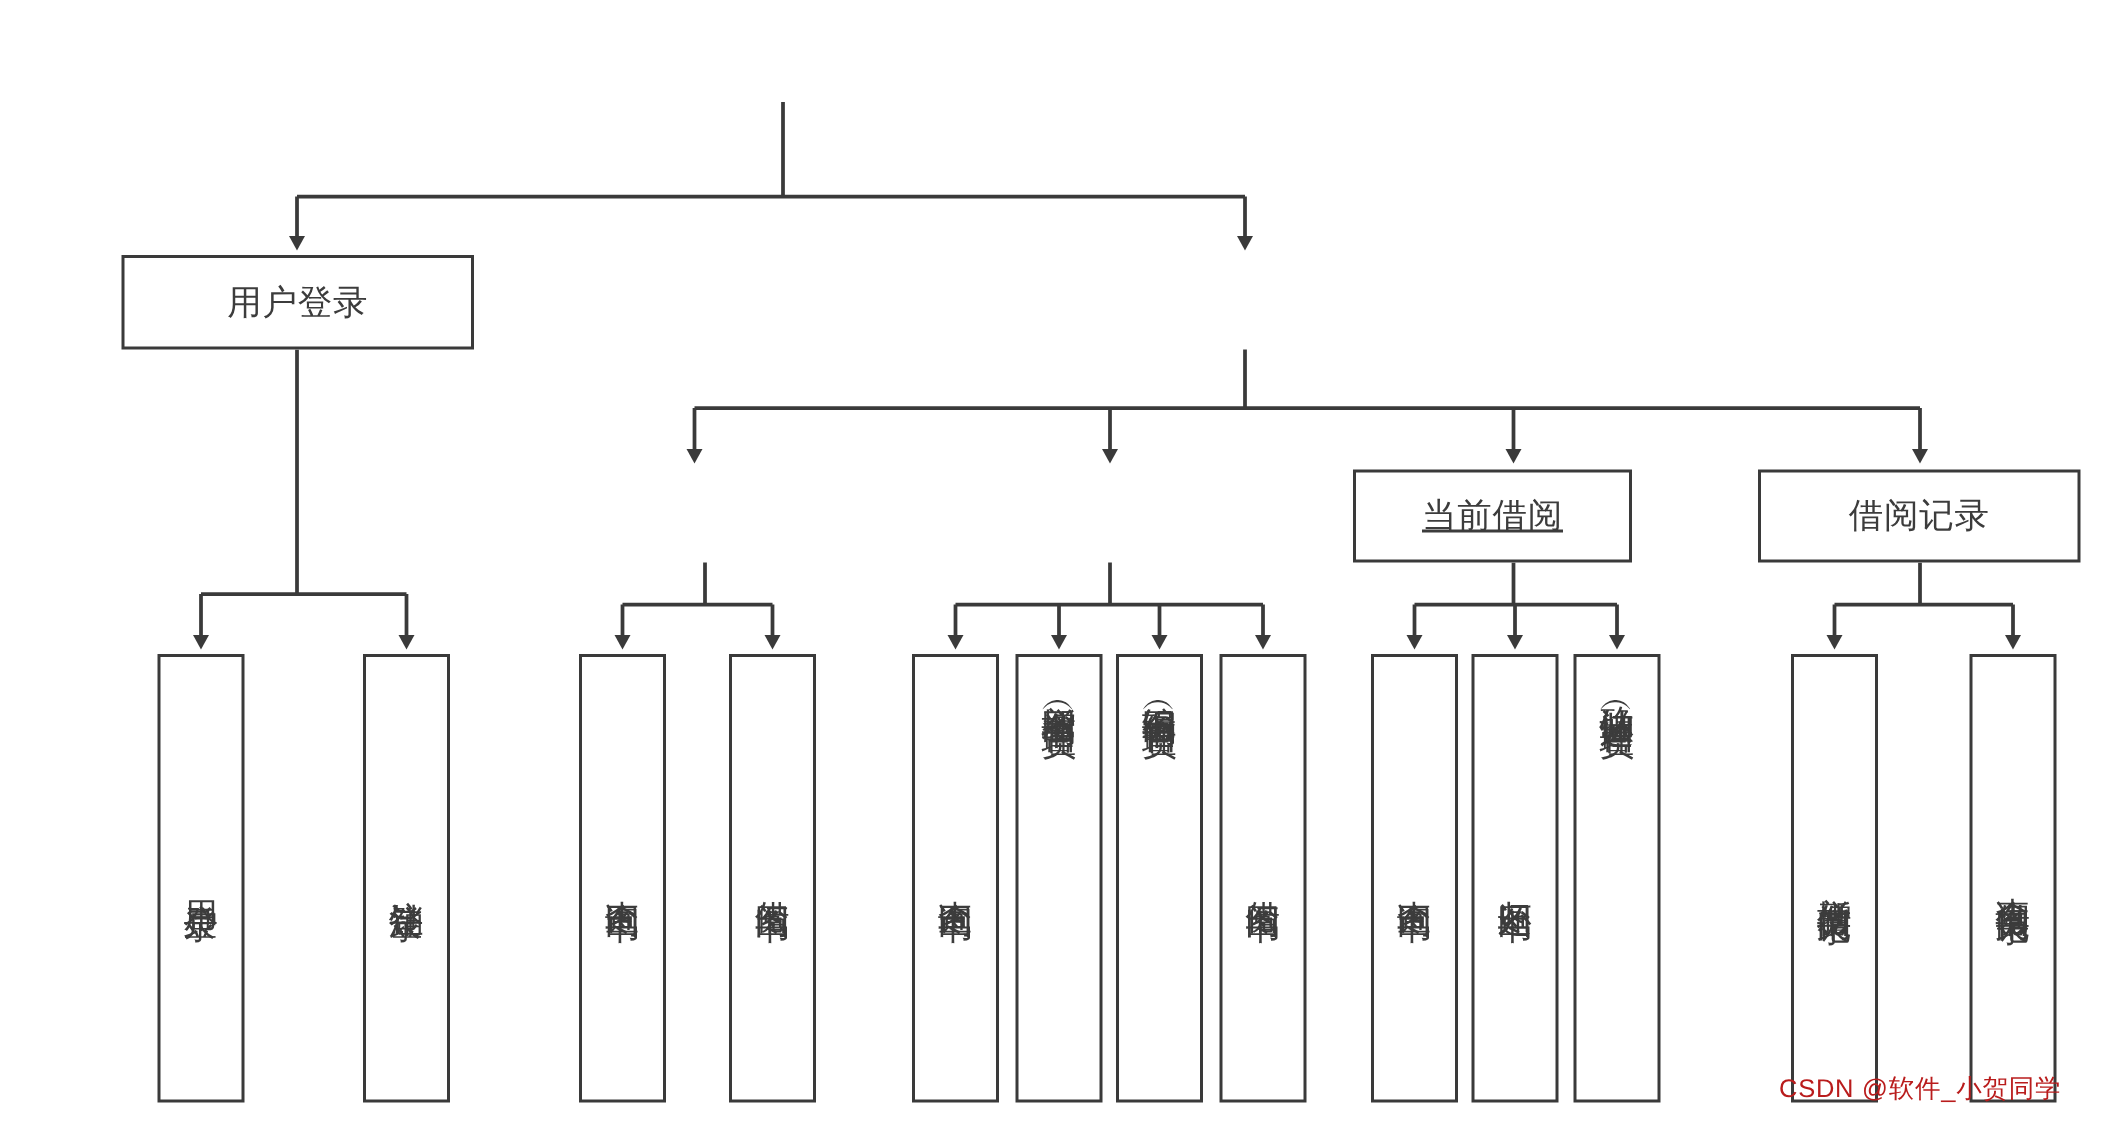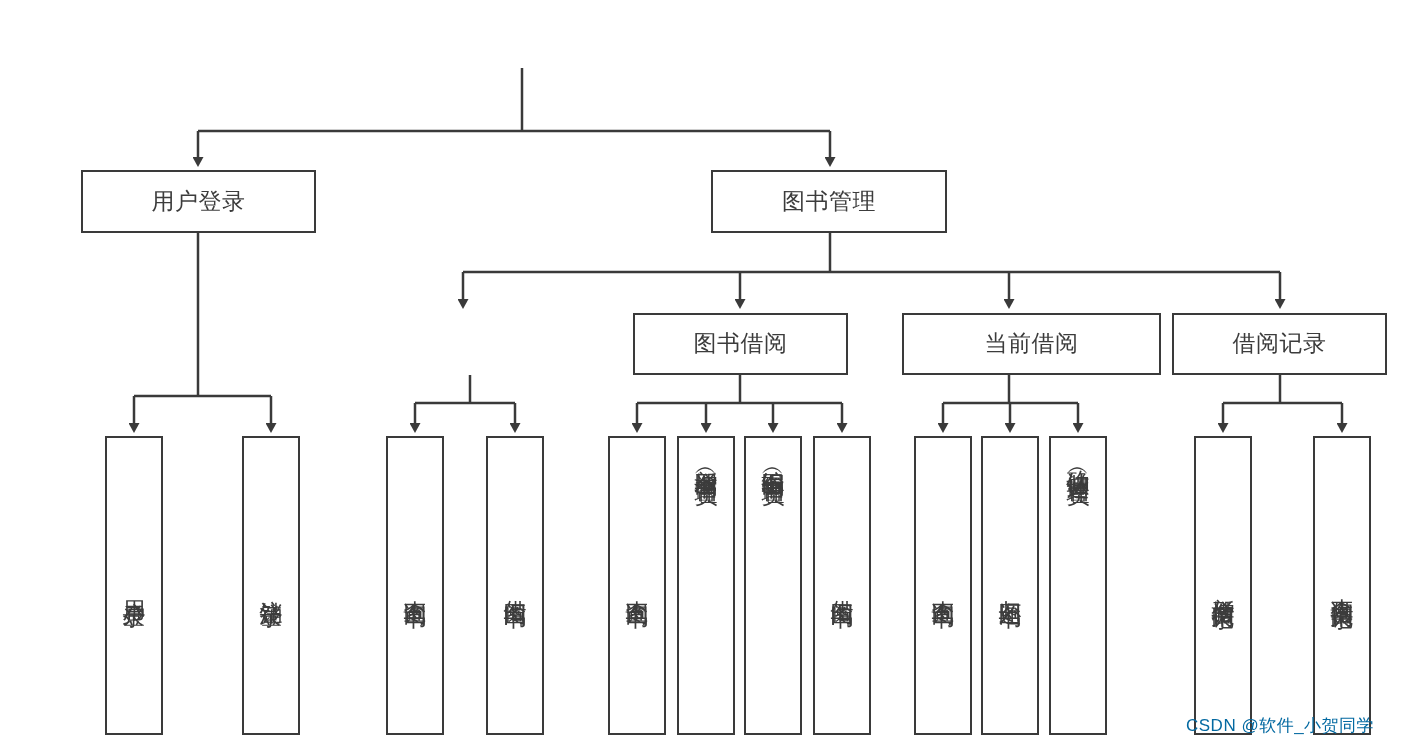--- a/index.html
+++ b/index.html
@@ -62,21 +62,21 @@
   }
   .node.vertical.centered {
     align-items: center;
     padding-top: 0;
   }
   .watermark {
     position: absolute;
     left: 1186px;
     top: 714px;
     font-size: 17px;
-    color: #0369a1;
+    color: #b91c1c;
     letter-spacing: 0.5px;
     white-space: nowrap;
     font-family: "Liberation Sans", "DejaVu Sans", sans-serif;
   }
 </style>
 </head>
 <body>
 
 <div id="diagram-root">
 
@@ -127,28 +127,22 @@
       <path d="M1223,403 L1342,403"></path>
       <path d="M1223,403 L1223,424" marker-end="url(#arrow)"></path>
       <path d="M1342,403 L1342,424" marker-end="url(#arrow)"></path>
     </g>
   </svg>
 
 
   <div class="node" style="left:81px; top:170px; width:235px; height:63px;">
     <span class="label">用户登录</span>
   </div>
-  <div class="node" style="left:711px; top:170px; width:236px; height:63px;">
-    <span class="label">图书管理</span>
-  </div>
 
-  <div class="node" style="left:633px; top:313px; width:215px; height:62px;">
-    <span class="label">图书借阅</span>
-  </div>
-  <div class="node" style="left:902px; top:313px; width:259px; height:62px;">
+  <div class="node" style="left:902px; top:313px; width:186px; height:62px;text-decoration:underline;">
     <span class="label">当前借阅</span>
   </div>
   <div class="node" style="left:1172px; top:313px; width:215px; height:62px;text-align:center;">
     <span class="label">借阅记录</span>
   </div>
 
   <div class="node vertical centered" style="left:105px; top:436px; width:58px; height:299px;">
     <span class="label">用户登录</span>
   </div>
   <div class="node vertical centered" style="left:242px; top:436px; width:58px; height:299px;">

